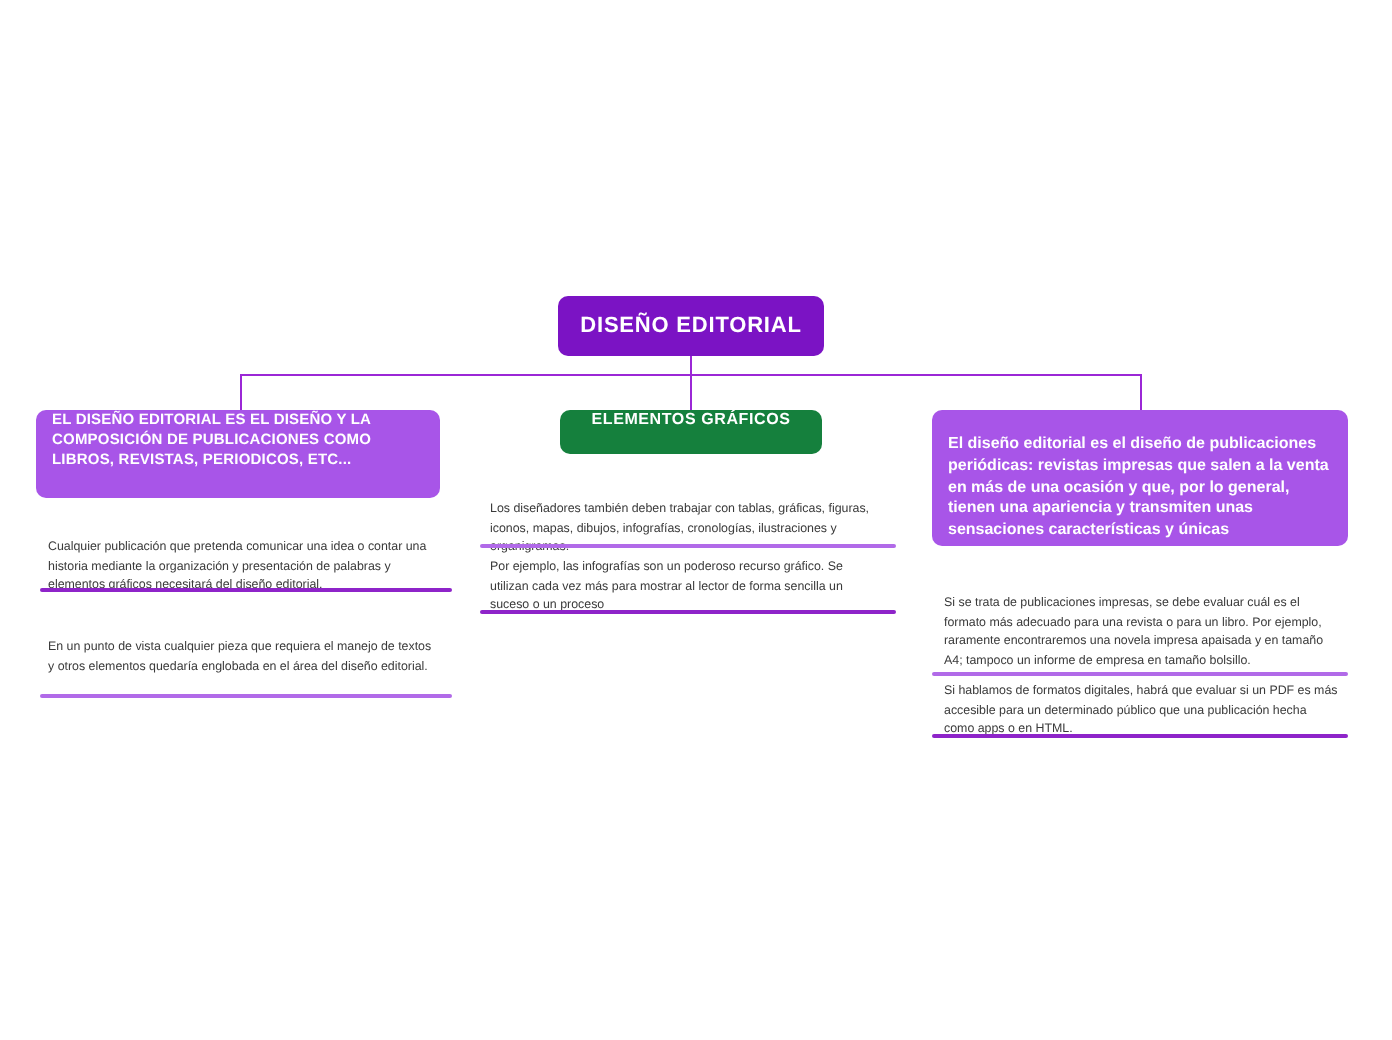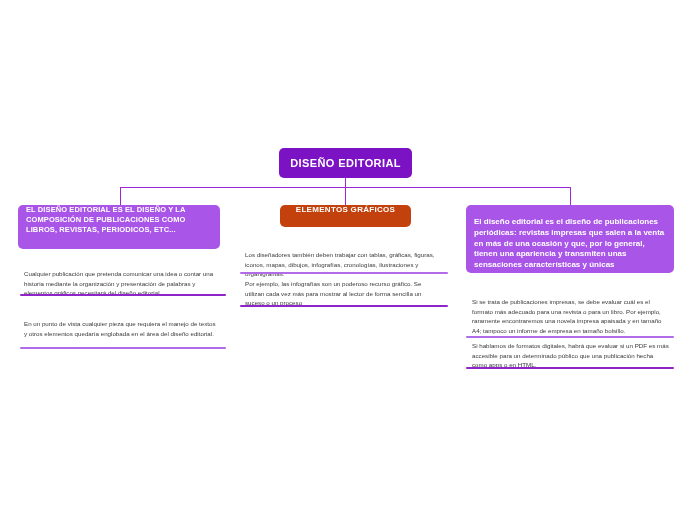--- a/index.html
+++ b/index.html
@@ -70,21 +70,21 @@
     background: #a855e8;
     padding: 0 8px;
   }
   #head-left .label { font-size: 7.5px; letter-spacing: 0.1px; }
 
   #head-center {
     left: 280px;
     top: 205px;
     width: 131px;
     height: 22px;
-    background: #c2410c;
+    background: #15803d;
     justify-content: center;
     padding: 0 6px;
   }
   #head-center .label { font-size: 8px; letter-spacing: 0.3px; text-align: center; }
 
   #head-right {
     left: 466px;
     top: 205px;
     width: 208px;
     height: 68px;

